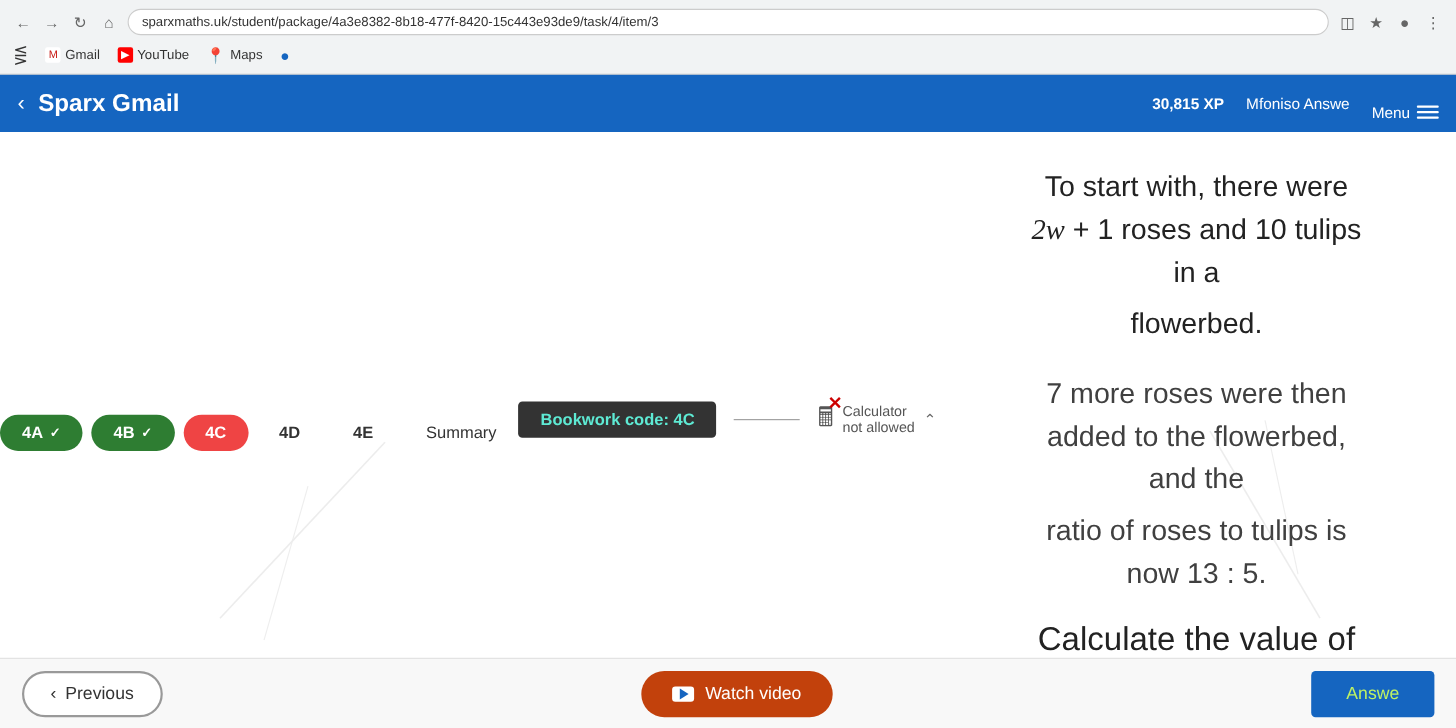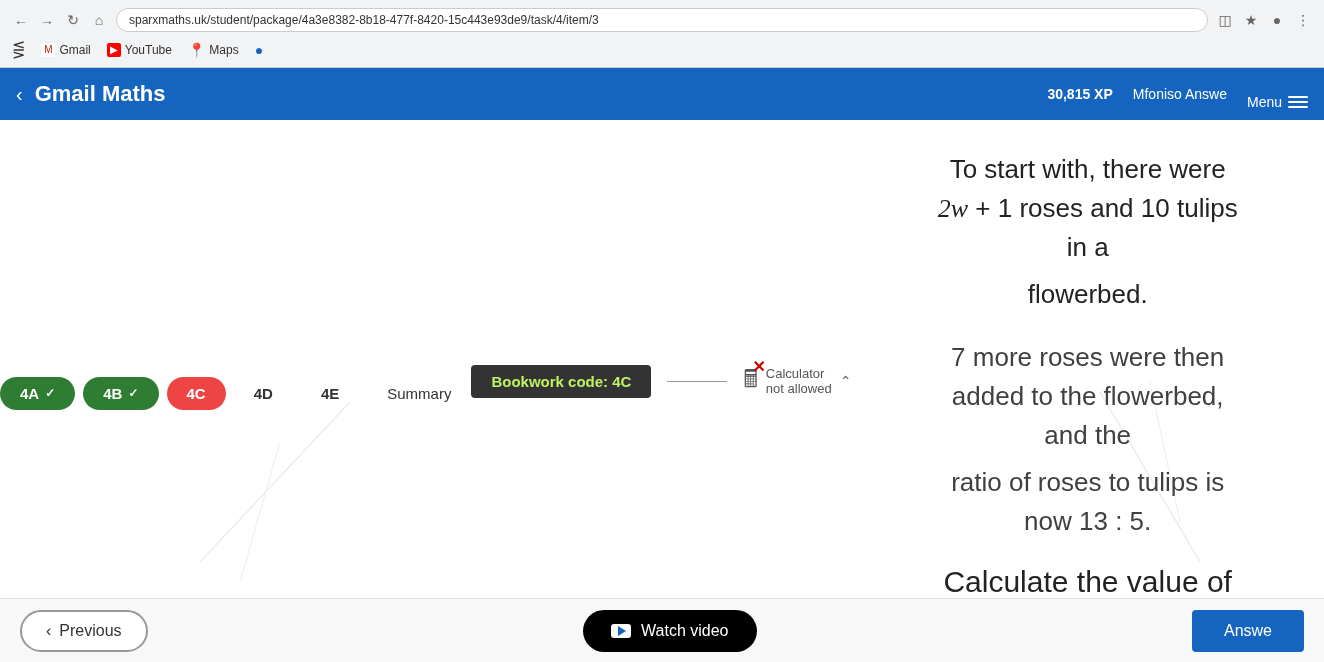--- a/index.html
+++ b/index.html
@@ -157,21 +157,21 @@
 
     
     .bookwork-row {
       display: flex;
       align-items: center;
       gap: 16px;
       margin-bottom: 20px;
     }
     .bookwork-code {
       background: #333;
-      color: #bef264;
+      color: #5eead4;
       padding: 8px 20px;
       border-radius: 4px;
       font-size: 15px;
       font-weight: bold;
     }
     .calculator-info {
       display: flex;
       align-items: center;
       gap: 8px;
       font-size: 13px;
@@ -224,21 +224,21 @@
       border-radius: 25px;
       padding: 10px 24px;
       font-size: 16px;
       cursor: pointer;
       display: flex;
       align-items: center;
       gap: 8px;
       color: #333;
     }
     .watch-video-btn {
-      background: #000000;
+      background: #c2410c;
       color: white;
       border: none;
       border-radius: 25px;
       padding: 12px 28px;
       font-size: 16px;
       cursor: pointer;
       display: flex;
       align-items: center;
       gap: 10px;
     }
@@ -252,21 +252,21 @@
     }
     .play-triangle {
       width: 0; height: 0;
       border-top: 5px solid transparent;
       border-bottom: 5px solid transparent;
       border-left: 8px solid #1565c0;
       margin-left: 2px;
     }
     .answer-btn {
       background: #1565c0;
-      color: #ffffff;
+      color: #bef264;
       border: none;
       border-radius: 4px;
       padding: 12px 32px;
       font-size: 16px;
       cursor: pointer;
     }
 
     
     .scratch-marks {
       position: absolute;
@@ -312,21 +312,21 @@
       <span>Maps</span>
     </div>
     <div class="bookmark-item">
       <span style="font-size:14px; color:#1565c0;">●</span>
     </div>
   </div>
 </div>
 
 <div class="app-header">
   <div class="back-btn">‹</div>
-  <div class="app-title">Gmail Maths</div>
+  <div class="app-title">Sparx Gmail</div>
   <div class="header-right">
     <span class="xp-display">30,815 XP</span>
     <span>Mfoniso Answe</span>
     <div class="menu-btn">
       <span>Menu</span>
       <div class="menu-lines">
         <div class="menu-line"></div>
         <div class="menu-line"></div>
         <div class="menu-line"></div>
       </div>

